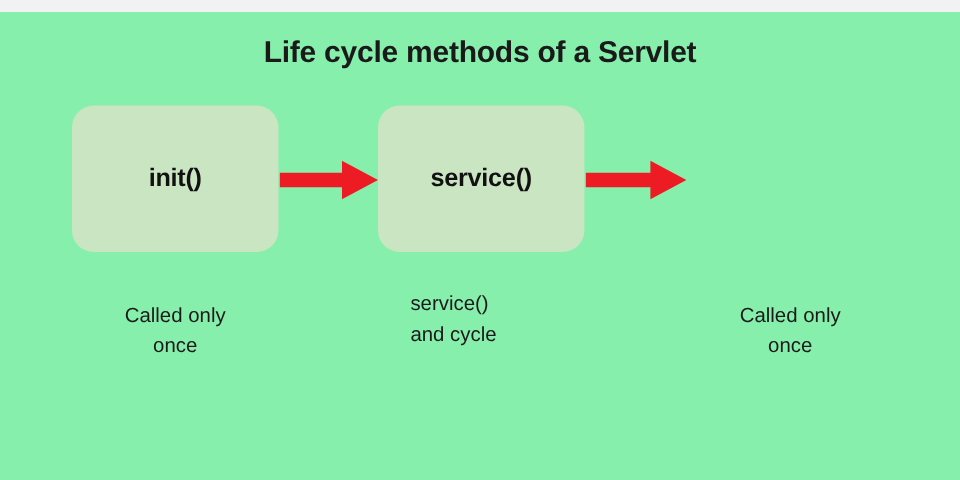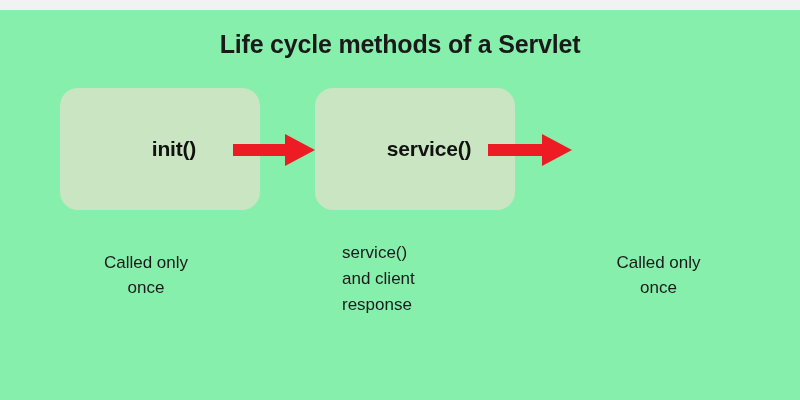--- a/index.html
+++ b/index.html
@@ -38,21 +38,20 @@
   
   .stage-box {
     position: absolute;
     top: 78px;
     height: 122px;
     background: #cae5c1;
     border-radius: 18px;
     display: flex;
     align-items: center;
     justify-content: center;
-    padding-left: 28px;
   }
   #stage-box-init    { left: 60px;  width: 172px; }
   #stage-box-service { left: 315px; width: 172px; }
   #stage-box-destroy { left: 572px; width: 173px; }
 
   .stage-label {
     font-size: 21px;
     font-weight: bold;
     color: #111111;
     letter-spacing: -0.2px;
@@ -124,22 +123,21 @@
   </div>
 
 
   <div class="caption" id="caption-init">
       <span class="caption-line">Called only</span>
       <span class="caption-line">once</span>
     </div>
 
   <div class="caption" id="caption-service">
       <span class="caption-line">service()</span>
-      <span class="caption-line">and client</span>
-      <span class="caption-line">response</span>
+      <span class="caption-line">and cycle</span>
     </div>
 
   <div class="caption" id="caption-destroy">
       <span class="caption-line">Called only</span>
       <span class="caption-line">once</span>
     </div>
 
 </div>
 
 </body></html>

